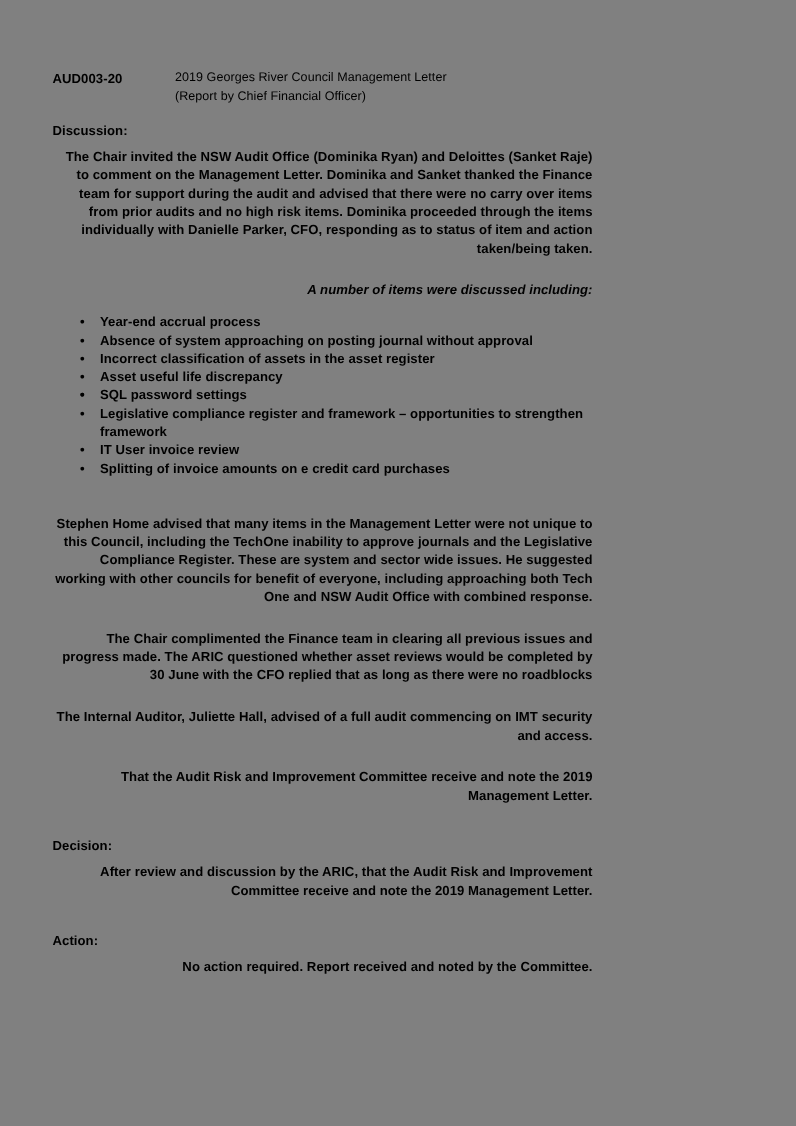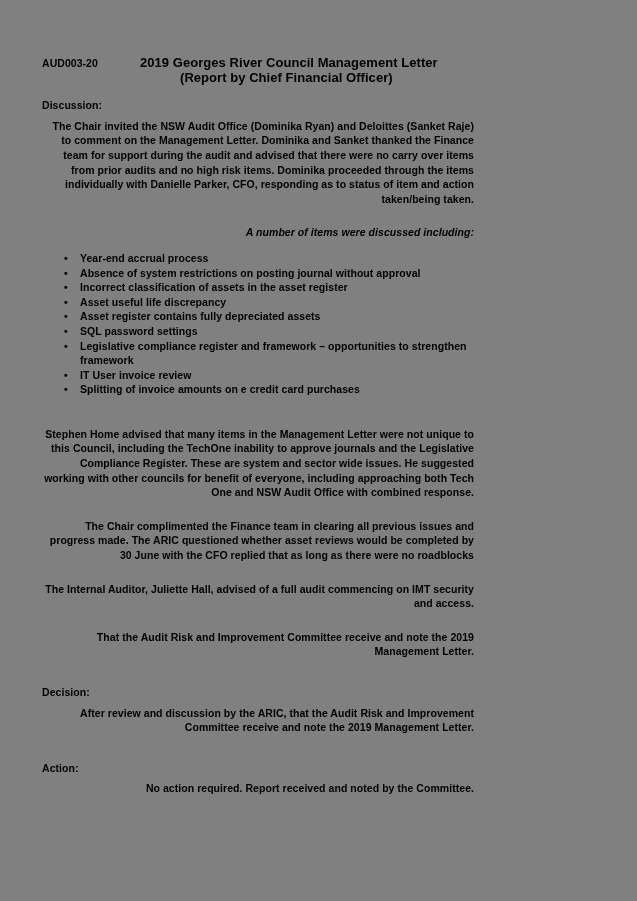--- a/index.html
+++ b/index.html
@@ -35,26 +35,26 @@
     margin-bottom: 13px;
   }
   .item-number {
     flex: 0 0 98px;
     font-weight: bold;
     font-size: 10.5px;
     line-height: 14.6px;
   }
   .item-titleblock {
     flex: 1 1 auto;
-    font-weight: bold;
-    font-size: 13px;
+    font-weight: normal;
+    font-size: 10px;
     line-height: 14.6px;
   }
   .item-title { display: block; }
-  .item-subtitle { display: block; margin-left: 40px; }
+  .item-subtitle { display: block; }
 
   
   .section-heading {
     font-weight: bold;
     font-size: 10.5px;
     line-height: 14.6px;
     margin: 0 0 6px 0;
   }
 
   
@@ -108,24 +108,24 @@
     </div>
 
     <div class="section-heading">Discussion:</div>
 
     <p class="para gap-md">The Chair invited the NSW Audit Office (Dominika Ryan) and Deloittes (Sanket Raje) to comment on the Management Letter. Dominika and Sanket thanked the Finance team for support during the audit and advised that there were no carry over items from prior audits and no high risk items. Dominika proceeded through the items individually with Danielle Parker, CFO, responding as to status of item and action taken/being taken.</p>
 
     <p class="para list-intro">A number of items were discussed including:</p>
 
     <ul class="bullets">
       <li><span class="bullet-glyph">•</span><span>Year-end accrual process</span></li>
-      <li><span class="bullet-glyph">•</span><span>Absence of system restrictions on posting journal without approval</span></li>
+      <li><span class="bullet-glyph">•</span><span>Absence of system approaching on posting journal without approval</span></li>
       <li><span class="bullet-glyph">•</span><span>Incorrect classification of assets in the asset register</span></li>
       <li><span class="bullet-glyph">•</span><span>Asset useful life discrepancy</span></li>
-      <li><span class="bullet-glyph">•</span><span>Asset register contains fully depreciated assets</span></li>
+      <li><span class="bullet-glyph">•</span></li>
       <li><span class="bullet-glyph">•</span><span>SQL password settings</span></li>
       <li><span class="bullet-glyph">•</span><span>Legislative compliance register and framework – opportunities to strengthen framework</span></li>
       <li><span class="bullet-glyph">•</span><span>IT User invoice review</span></li>
       <li><span class="bullet-glyph">•</span><span>Splitting of invoice amounts on e credit card purchases</span></li>
     </ul>
 
     <div class="after-list"></div>
 
     <p class="para gap-md">Stephen Home advised that many items in the Management Letter were not unique to this Council, including the TechOne  inability to approve journals and the Legislative Compliance Register.  These are system and sector wide issues.  He suggested working with other councils for benefit of everyone, including approaching both Tech One and NSW Audit Office with combined response.</p>
 

